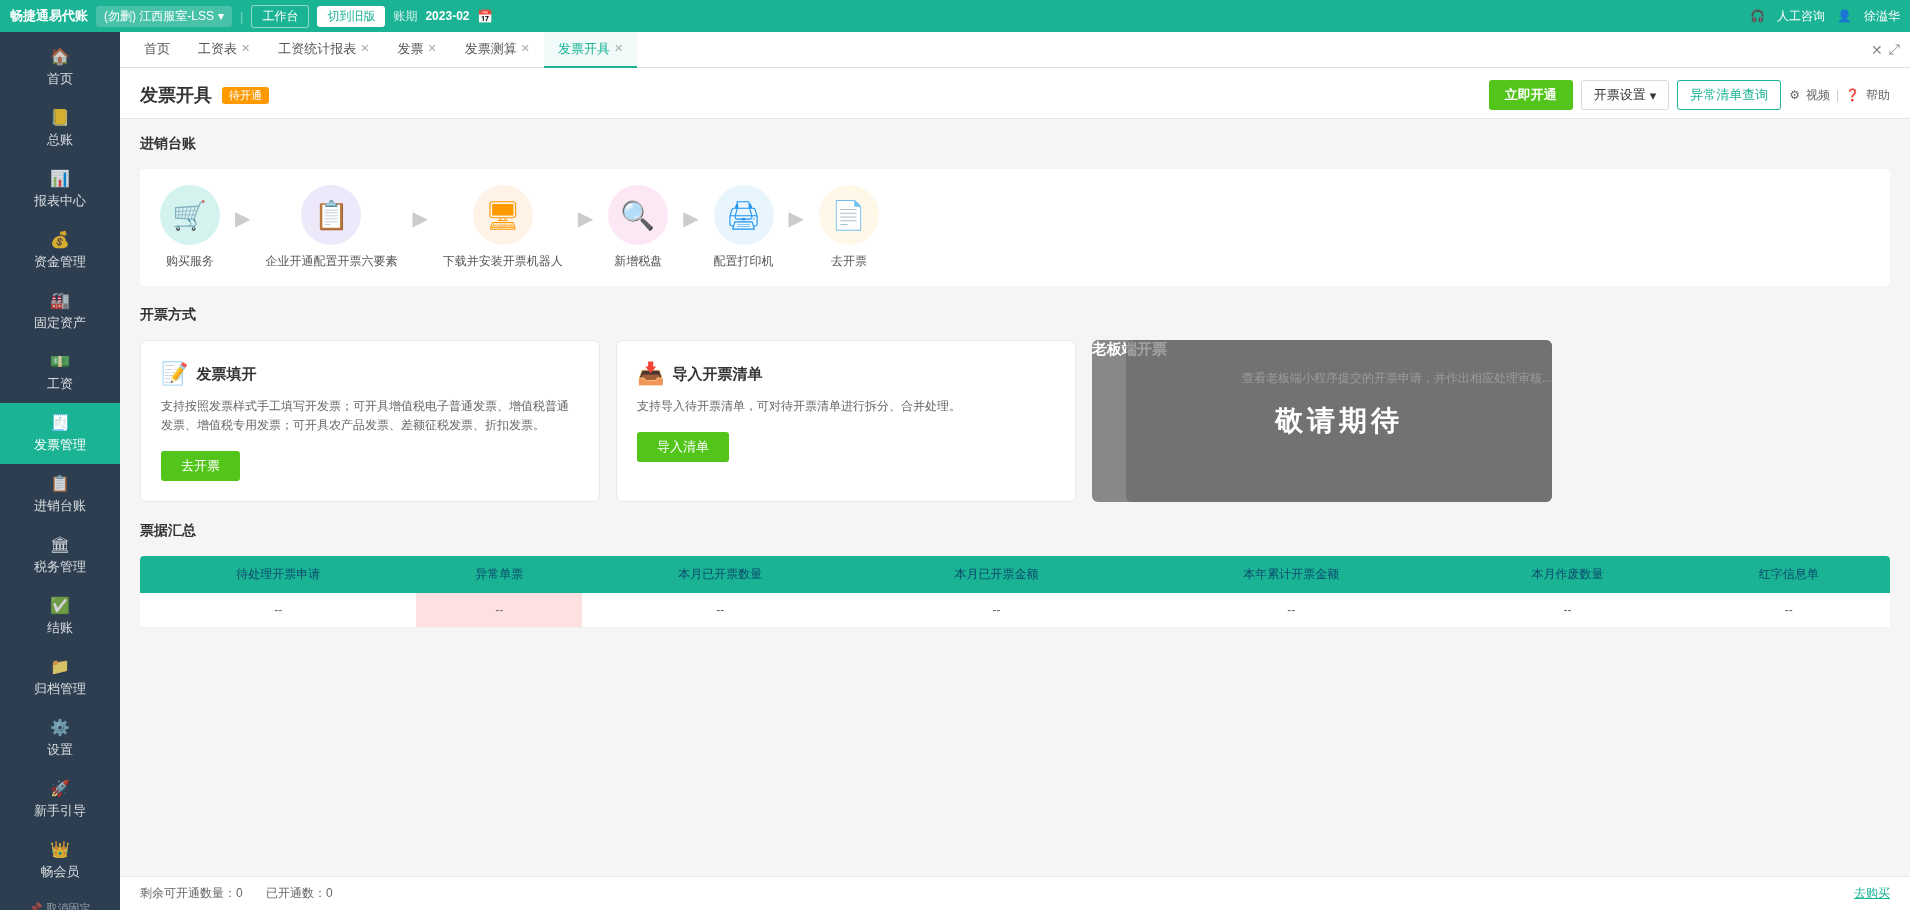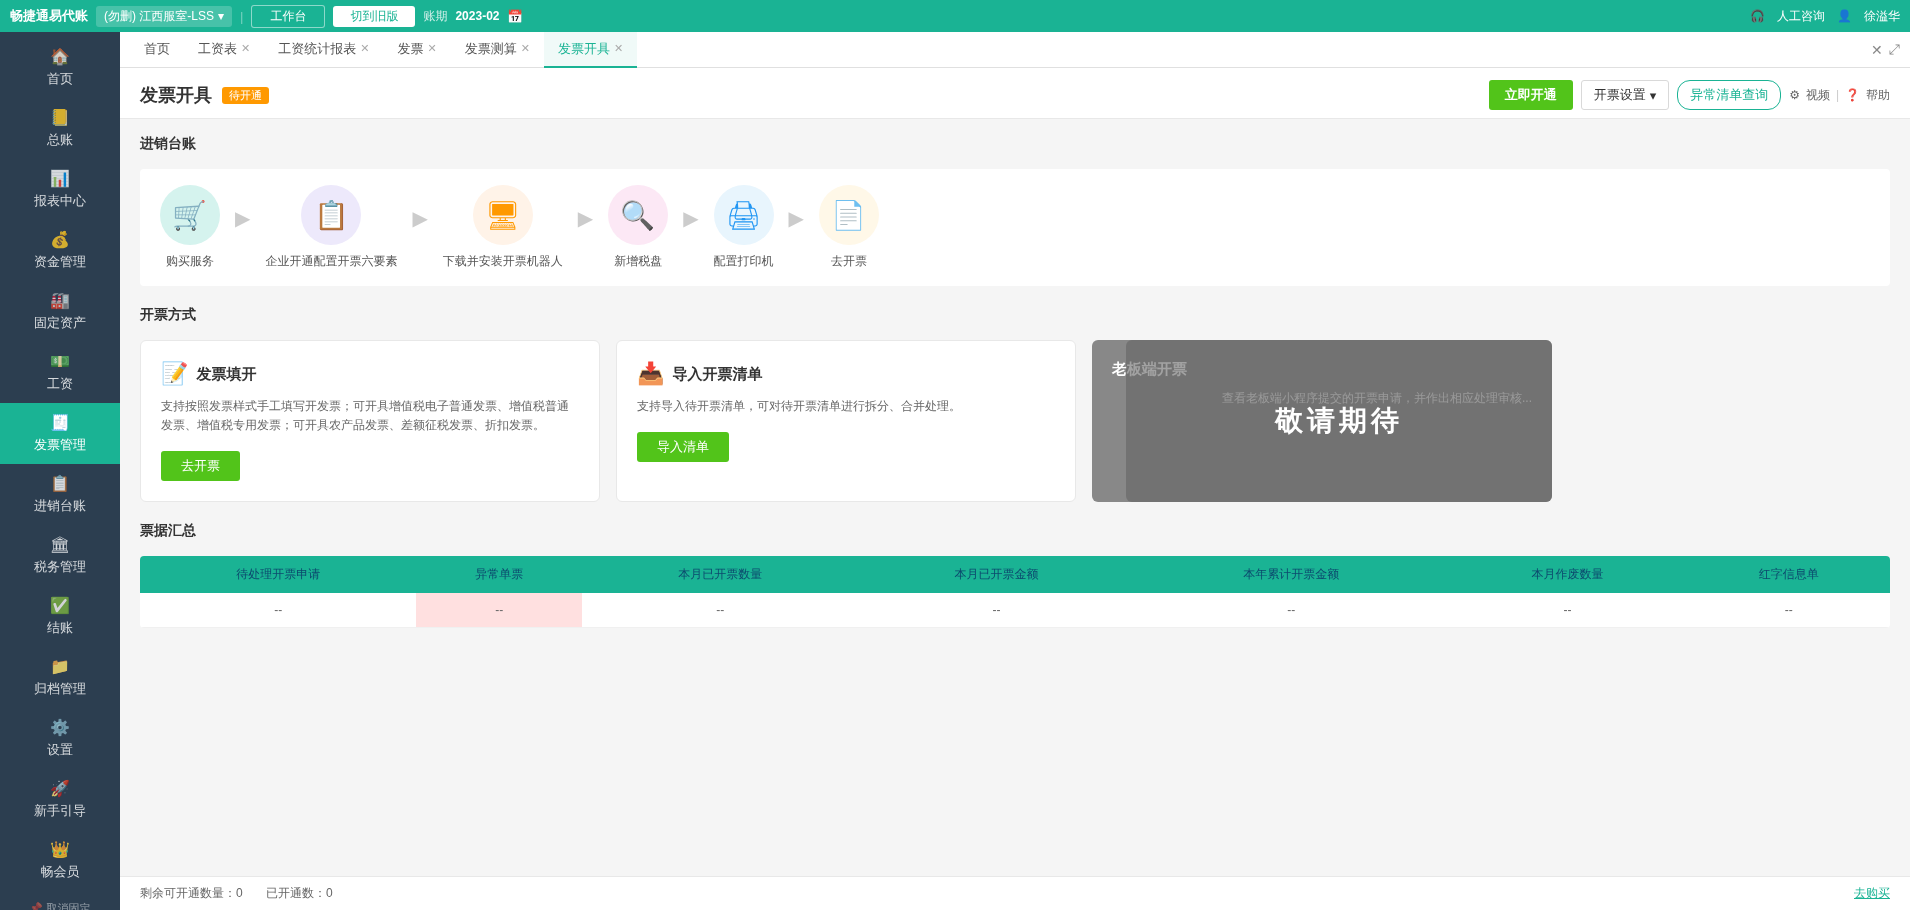--- a/index.html
+++ b/index.html
@@ -22,30 +22,30 @@
       border-radius: 3px;
       padding: 2px 8px;
       font-size: 12px;
       display: flex; align-items: center; gap: 4px;
     }
     .top-bar-right { display: flex; align-items: center; gap: 12px; font-size: 12px; }
     .btn-workspace {
       background: #1ab394;
       border: 1px solid rgba(255,255,255,0.5);
       color: white;
-      padding: 2px 18px;
+      padding: 2px 10px;
       border-radius: 3px;
       cursor: pointer;
       font-size: 12px;
     }
     .btn-switch {
       background: white;
       color: #1ab394;
       border: none;
-      padding: 2px 17px;
+      padding: 2px 10px;
       border-radius: 3px;
       cursor: pointer;
       font-size: 12px;
     }
 
     
     .layout { display: flex; height: calc(910px - 32px); }
 
     
     .sidebar {
@@ -143,21 +143,21 @@
       border-radius: 3px;
       cursor: pointer;
       font-size: 13px;
       display: flex; align-items: center; gap: 4px;
     }
     .btn-teal-outline {
       background: white;
       color: #1ab394;
       border: 1px solid #1ab394;
       padding: 5px 12px;
-      border-radius: 13px;
+      border-radius: 3px;
       cursor: pointer;
       font-size: 13px;
     }
     .page-help { display: flex; align-items: center; gap: 6px; font-size: 12px; color: #666; }
 
     
     .content-area { flex: 1; overflow-y: auto; padding: 16px 20px; }
 
     
     .section-title { font-size: 14px; font-weight: bold; color: #333; margin-bottom: 16px; }
@@ -227,21 +227,20 @@
       color: white;
       border: none;
       padding: 6px 20px;
       border-radius: 3px;
       cursor: pointer;
       font-size: 13px;
     }
     .billing-card-old {
       background: #888;
       border-radius: 6px;
-      padding: 20px;
       flex: 1;
       max-width: 460px;
       min-height: 160px;
       color: white;
       position: relative;
       display: flex;
       flex-direction: column;
     }
     .coming-soon-overlay {
       position: absolute;

